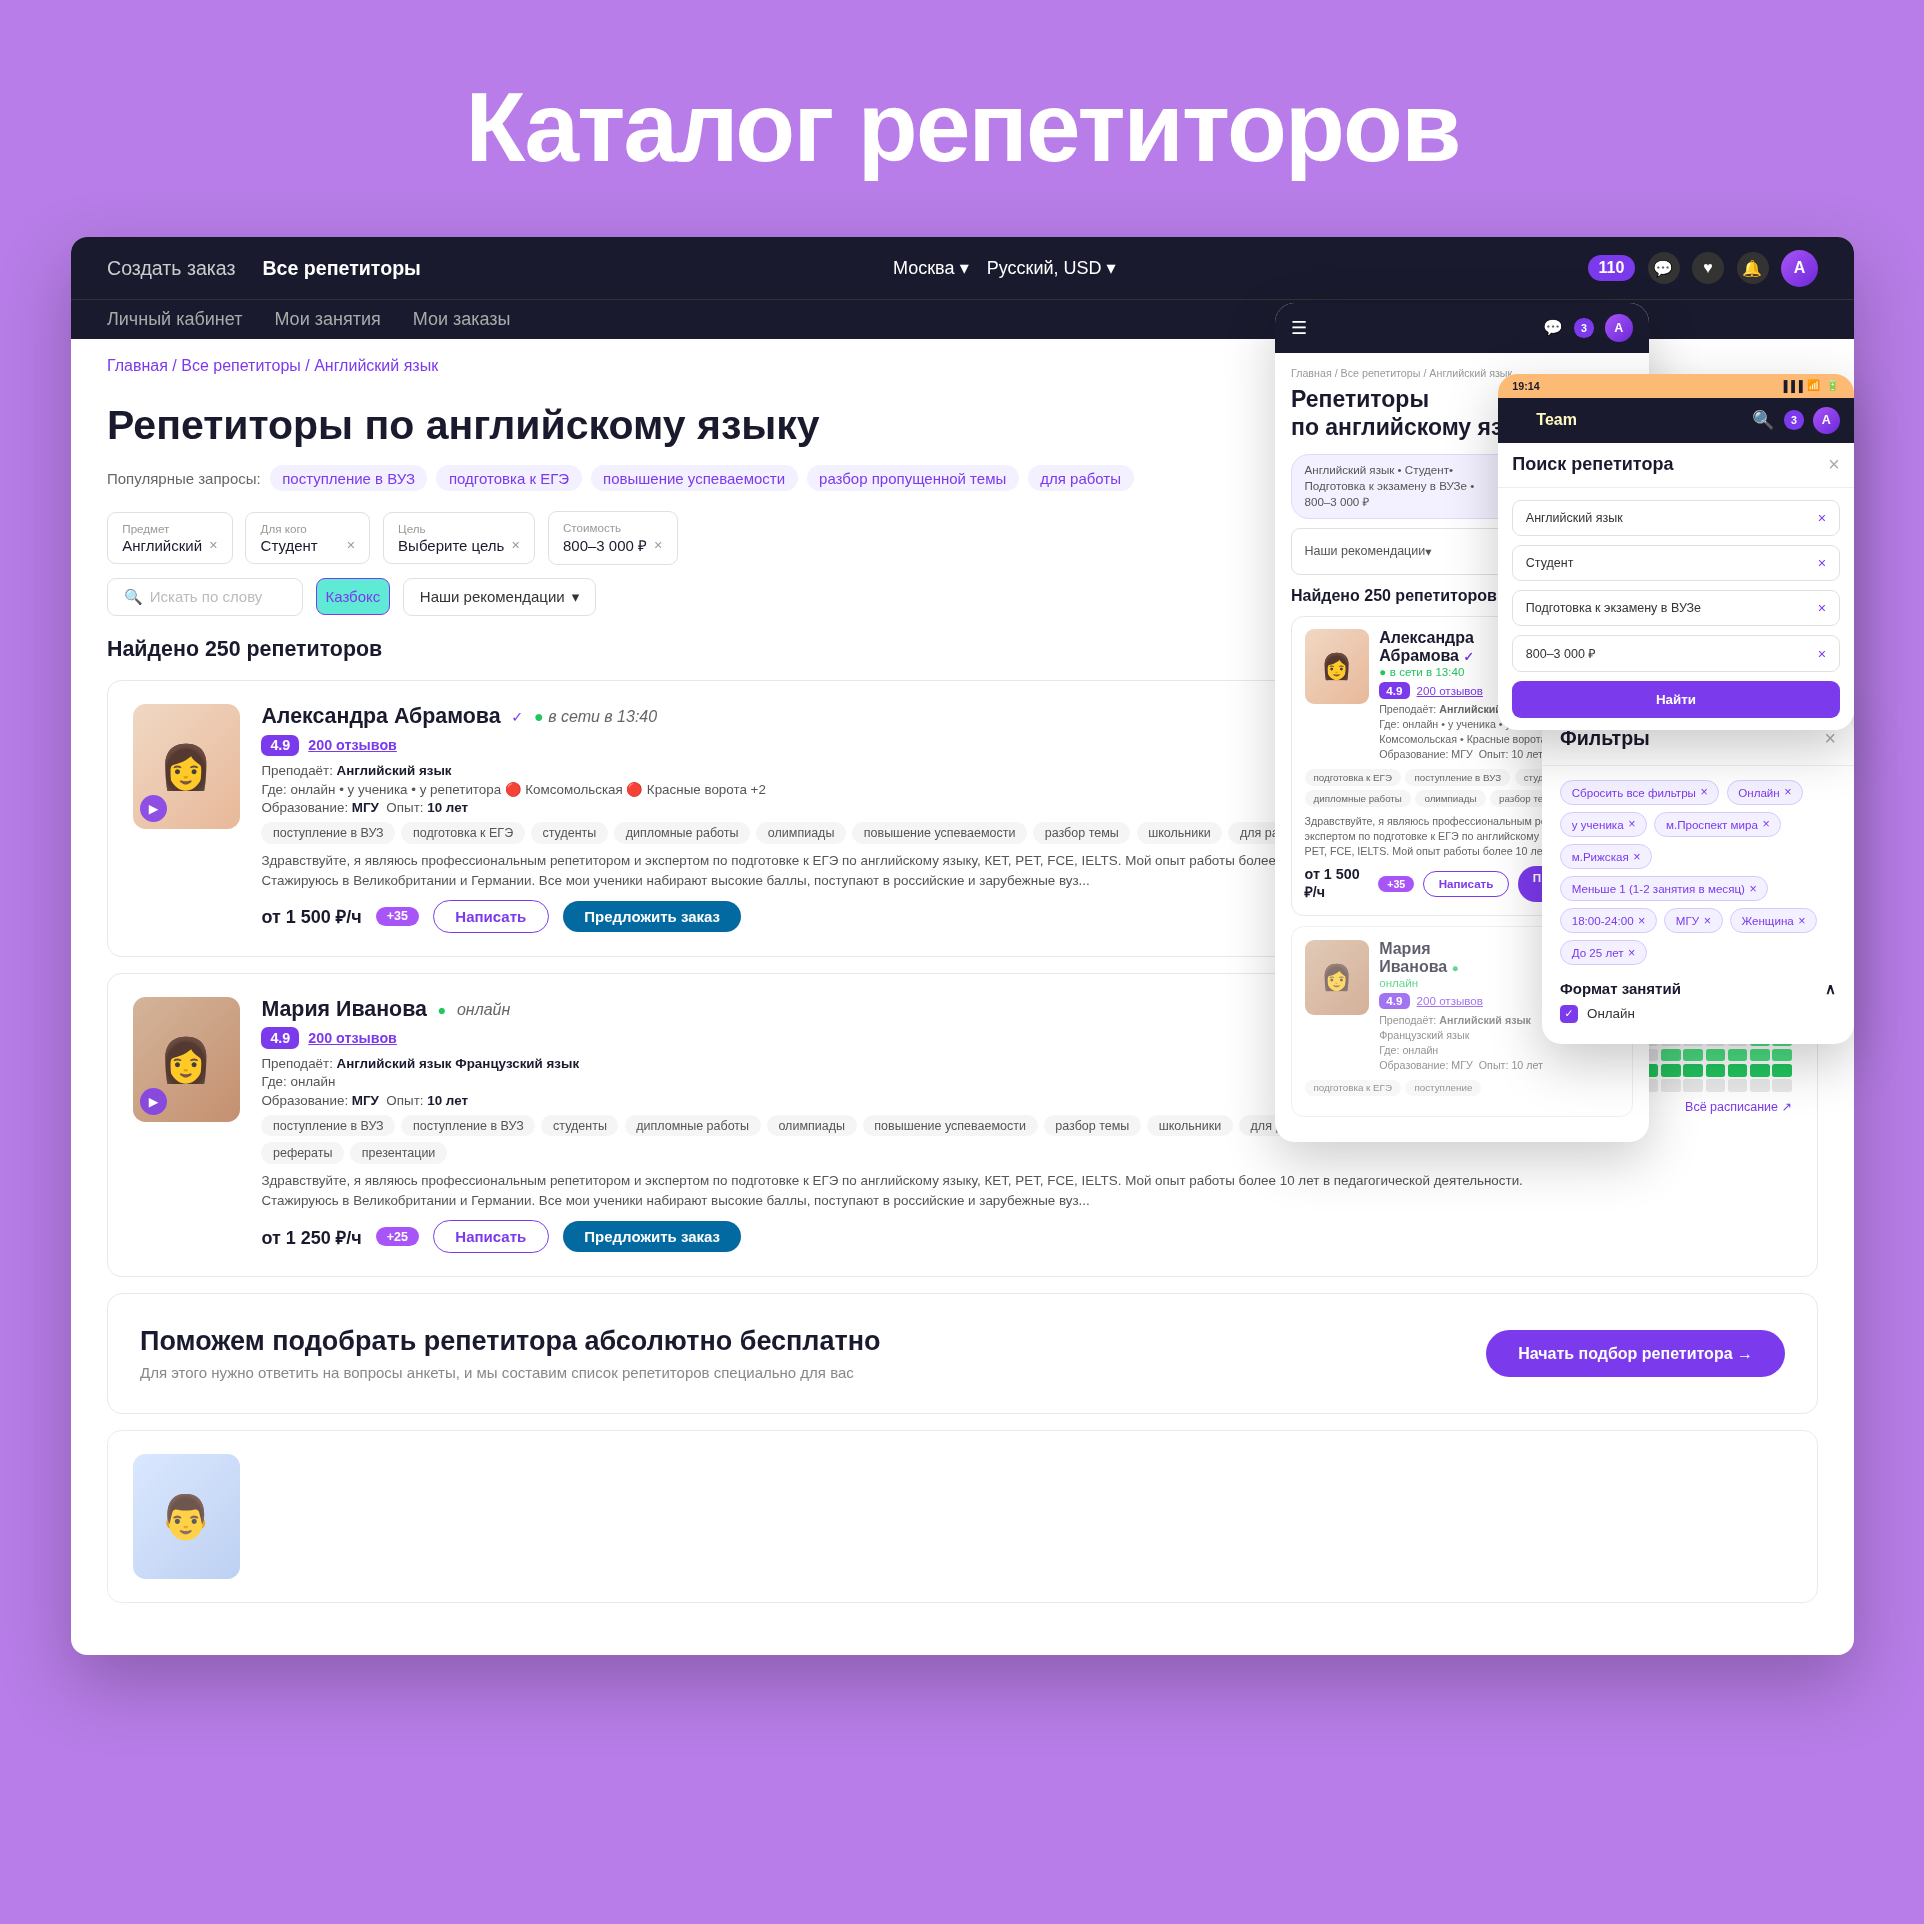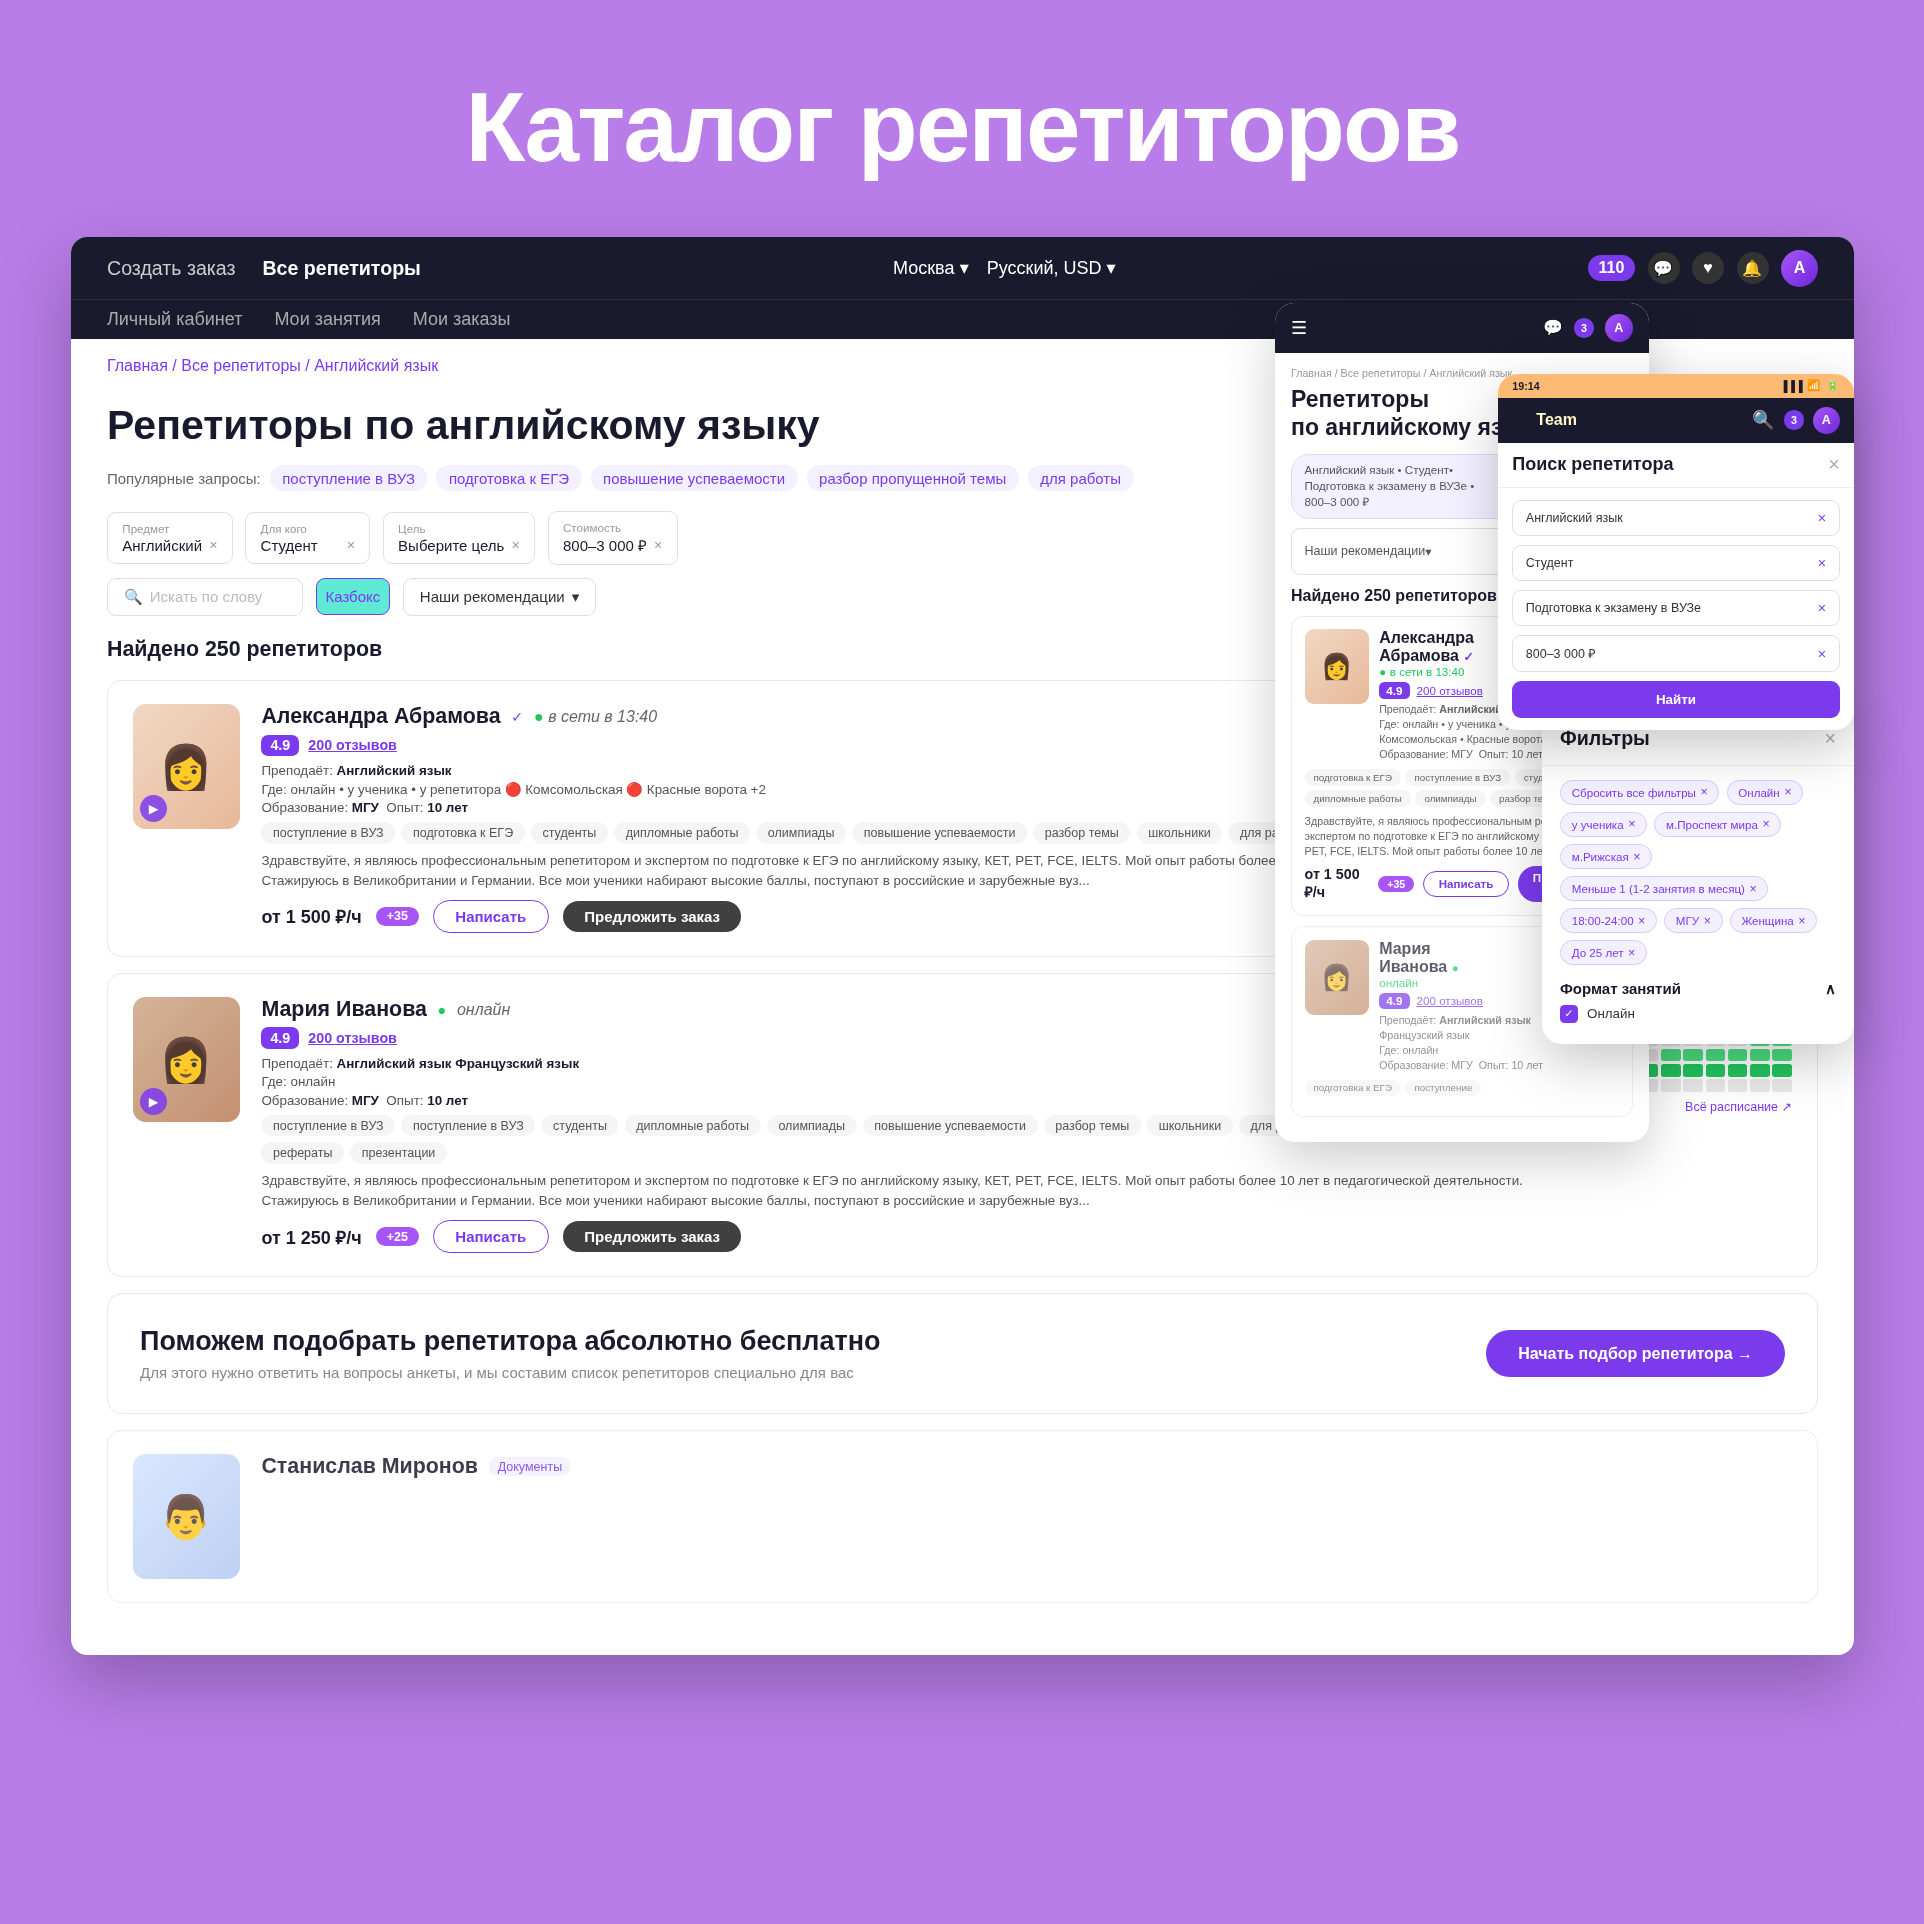--- a/index.html
+++ b/index.html
@@ -328,21 +328,21 @@
       border: 1.3px solid #7c3aed;
       color: #7c3aed;
       background: #fff;
       border-radius: 27px;
       padding: 7.1px 21.4px;
       font-size: 15px;
       font-weight: 600;
       cursor: pointer;
     }
     .btn-offer {
-      background: #404040;
+      background: #0369a1;
       color: #fff;
       border: none;
       border-radius: 27px;
       padding: 7.1px 21.4px;
       font-size: 15px;
       font-weight: 600;
       cursor: pointer;
     }
 
     
@@ -904,26 +904,20 @@
         <div>
           <div class="banner-title">Поможем подобрать репетитора абсолютно бесплатно</div>
           <div class="banner-subtitle">Для этого нужно ответить на вопросы анкеты, и мы составим список репетиторов специально для вас</div>
         </div>
         <button class="btn-start-selection">Начать подбор репетитора →</button>
       </div>
 
       <div class="tutor-card" style="opacity:0.85;">
         <div class="tutor-avatar" style="background:linear-gradient(135deg,#d4e4ff,#b3c9f0);">
           <div class="avatar-placeholder">👨</div>
-        </div>
-        <div class="tutor-info">
-          <div class="tutor-name-row">
-            <span class="tutor-name">Станислав Миронов</span>
-            <span style="font-size:12.5px;color:#7c3aed;background:#f3f0ff;padding:2.7px 9px;border-radius:9px;">Документы</span>
-          </div>
         </div>
       </div>
 
     </div>
   </div>
 
   <div class="mobile-overlay-1">
 
     <div class="mobile-topbar">
       <span class="mobile-topbar-icon">☰</span>

